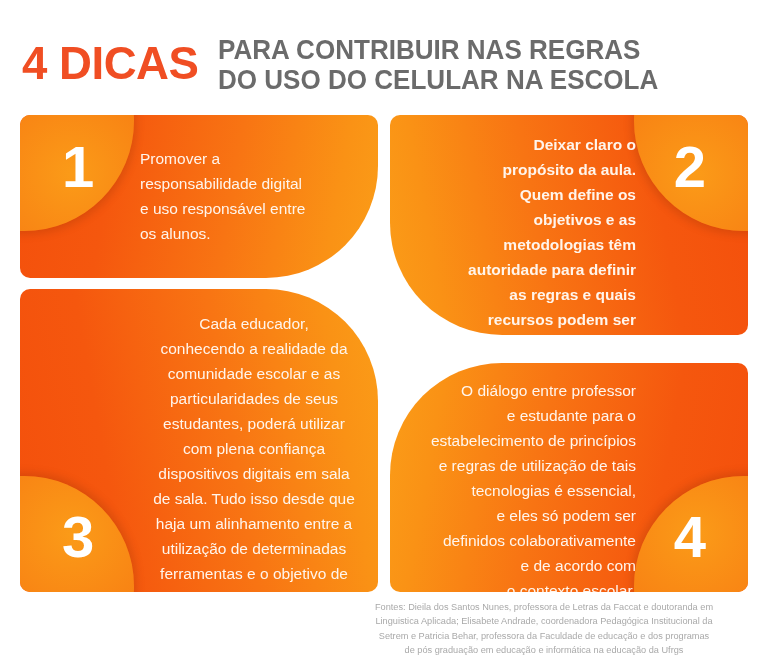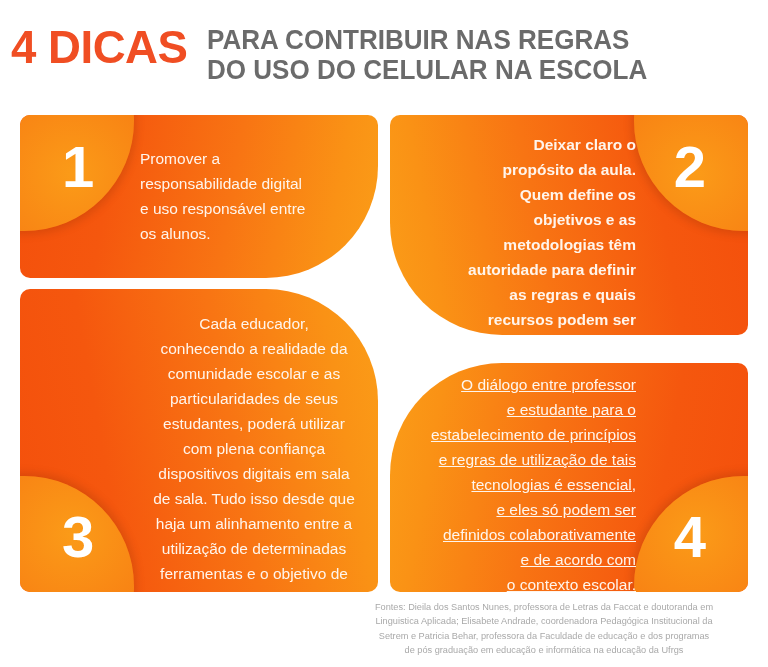--- a/index.html
+++ b/index.html
@@ -17,22 +17,22 @@
   }
 
   
   .header {
     position: absolute;
     left: 0;
     top: 0;
     width: 764px;
     height: 104px;
     display: flex;
-    align-items: flex-start;
-    padding: 22px 0 0 11px;
+    align-items: center;
+    padding: 22px 0 0 22px;
     box-sizing: border-box;
   }
   .headline-main {
     font-size: 47px;
     line-height: 50px;
     font-weight: 700;
     color: #F04E23;
     letter-spacing: -0.5px;
     transform: scaleX(0.97);
     transform-origin: left center;
@@ -137,21 +137,21 @@
     left: 390px; top: 363px; width: 358px; height: 229px;
     border-radius: 112px 10px 10px 10px;
     background: linear-gradient(280deg, #F4500C 0%, #F5570E 26%, #F87413 58%, #FA9215 86%, #FB9D18 100%);
   }
   #card4 .badge {
     right: -106px; bottom: -104px;
     background: radial-gradient(circle at 28% 26%, #FB9B18 0%, #F88013 42%, #F4590E 74%, #F2500C 100%);
     box-shadow: -2px -3px 9px rgba(120,40,0,0.22);
   }
   #card4 .badge-num { right: 42px; bottom: 26px; }
-  #card4 .body { margin: 9px 112px 0 0; width: 232px; margin-left: auto; text-align: right; text-decoration: underline; }
+  #card4 .body { margin: 15px 112px 0 0; width: 232px; margin-left: auto; text-align: right; }
 
   
   .footer {
     position: absolute;
     left: 330px; top: 600px; width: 428px;
     font-size: 9.2px;
     line-height: 14.3px;
     color: #A9A9A9;
     text-align: center;
     white-space: pre-line;

